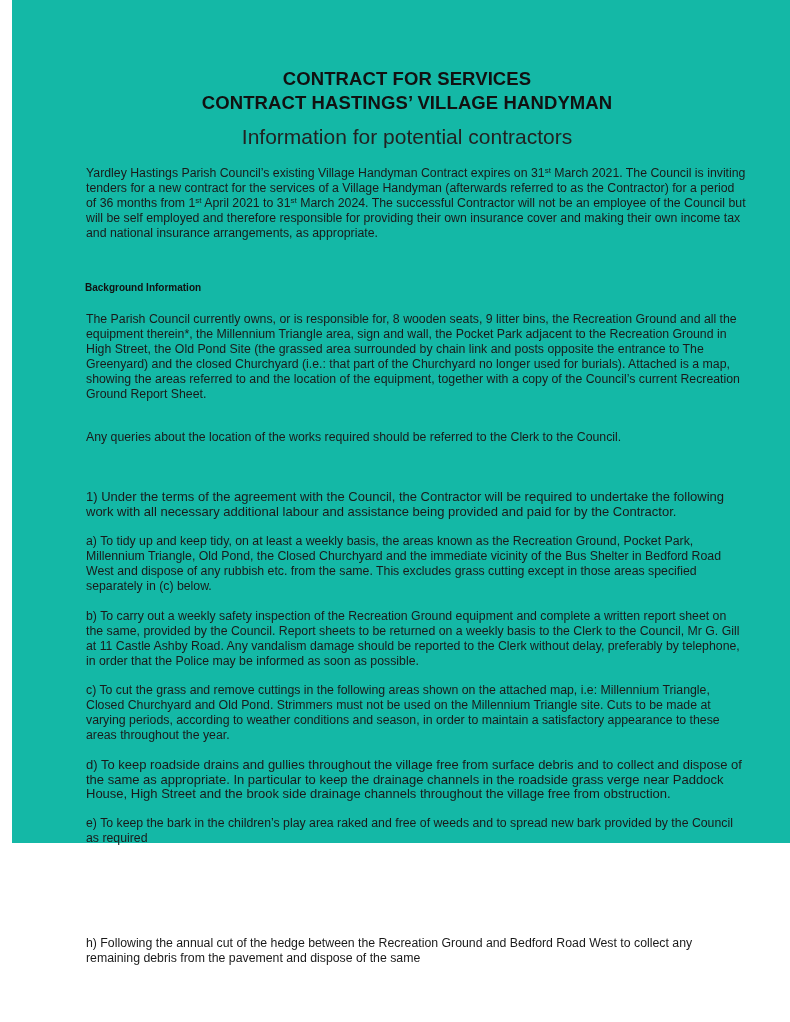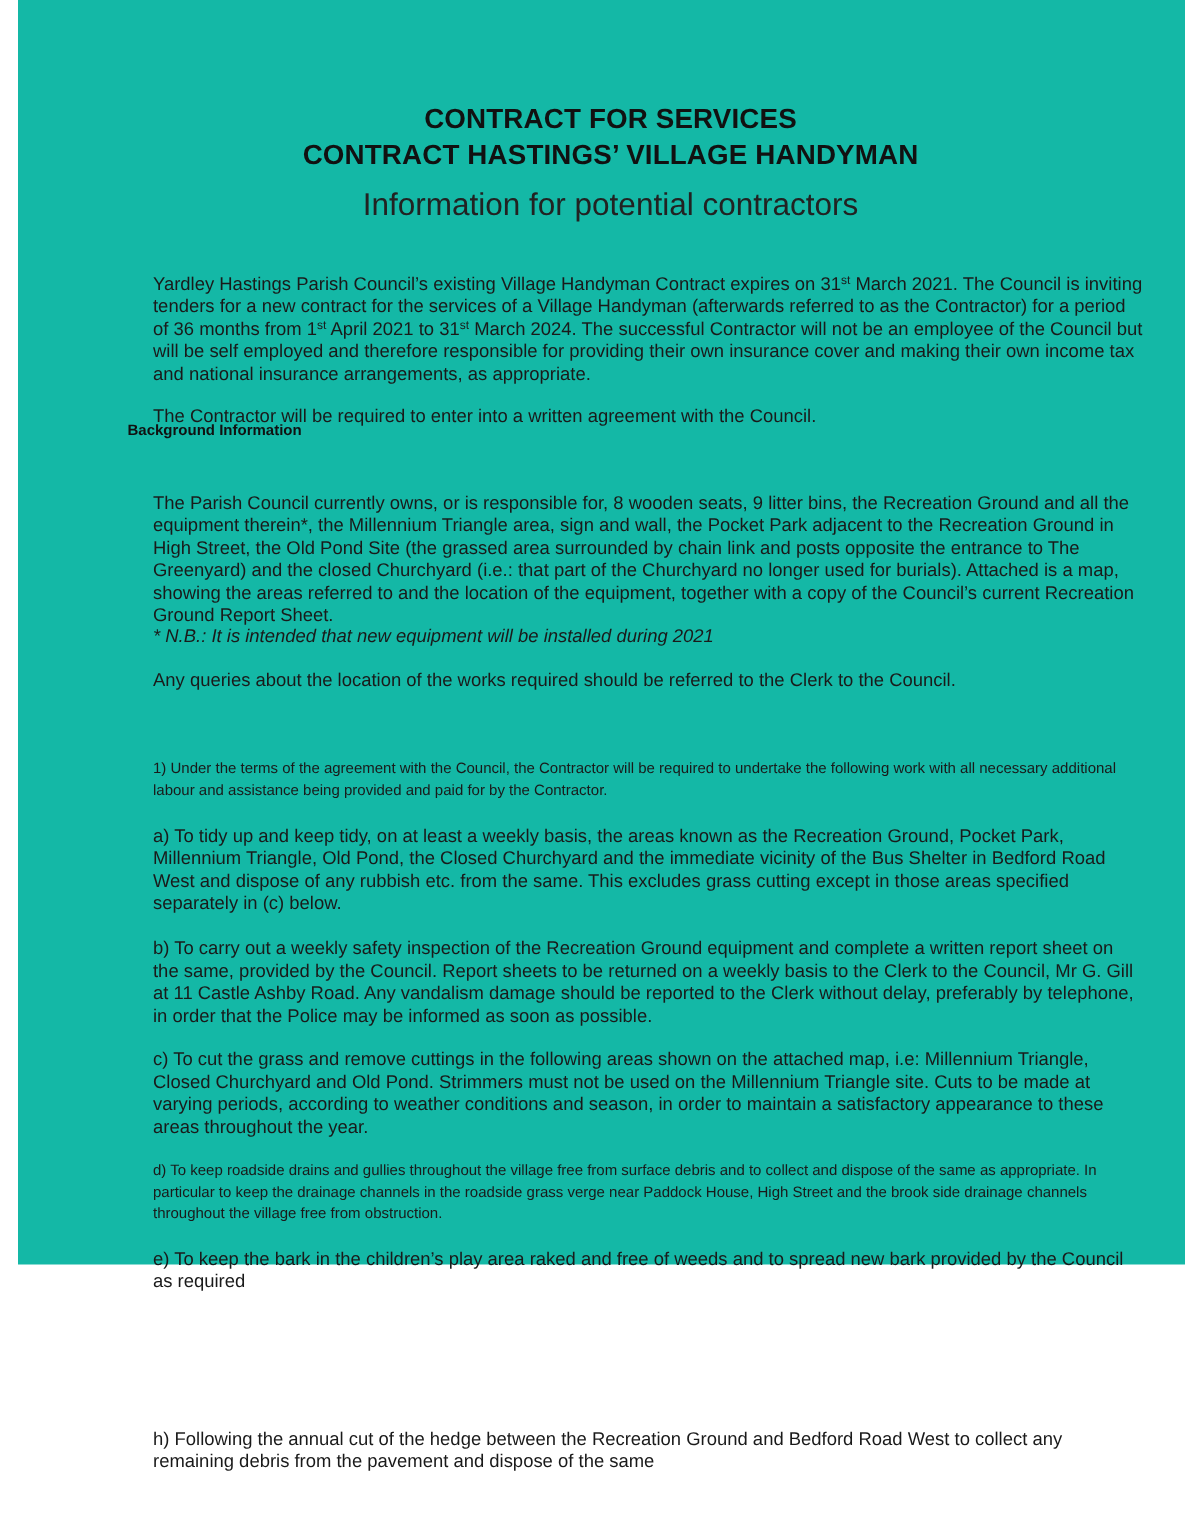--- a/index.html
+++ b/index.html
@@ -10,48 +10,46 @@
       font-family: "Liberation Sans", sans-serif; font-weight: bold; font-size: 18.5px;
       line-height: 24px; color: #111; letter-spacing: 0.1px;
     }
     .subtitle {
       position: absolute; left: 0; width: 790px; text-align: center;
       font-family: "Liberation Sans", sans-serif; font-size: 21px; line-height: 20px; color: #222;
     }
     .para {
       position: absolute; left: 73px; width: 660px;
       font-family: "Liberation Sans", sans-serif; font-size: 12.3px; line-height: 15px; color: #1a1a1a;
-      margin: 17px;
+      margin: 1px;
     }
-    .para.small { font-size: 10px; line-height: 14.6px; }
+    .para.small { font-size: 13px; line-height: 14.6px; }
     .heading {
       position: absolute; left: 73px; width: 660px;
       font-family: "Liberation Sans", sans-serif; font-weight: bold; font-size: 10px; line-height: 15px; color: #111;
     }
     .italic { font-style: italic; }
     sup { font-size: 8px; line-height: 0; vertical-align: super; position: relative; top: 1px; }
   </style>
 </head>
 <body>
 
 <div class="page">
 
   <div class="title" style="top:67px;">CONTRACT FOR SERVICES</div>
   <div class="title" style="top:91px;">CONTRACT HASTINGS’ VILLAGE HANDYMAN</div>
 
   <div class="subtitle" style="top:127px;">Information for potential contractors</div>
 
   <p class="para" style="top:165px;"><span>Yardley Hastings Parish Council’s existing Village Handyman Contract expires on 31</span><sup>st</sup><span> March 2021. The Council is inviting tenders for a new contract for the services of a Village Handyman (afterwards referred to as the Contractor) for a period of 36 months from 1</span><sup>st</sup><span> April 2021 to 31</span><sup>st</sup><span> March 2024. The successful Contractor will not be an employee of the Council but will be self employed and therefore responsible for providing their own insurance cover and making their own income tax and national insurance arrangements, as appropriate.</span></p>
 
-  <p class="para" style="top:253px;">The Contractor will be required to enter into a written agreement with the Council.</p>
 
   <div class="heading" style="top:280px;">Background Information</div>
 
   <p class="para" style="top:311px;">The Parish Council currently owns, or is responsible for, 8 wooden seats, 9 litter bins, the Recreation Ground and all the equipment therein*, the Millennium Triangle area, sign and wall, the Pocket Park adjacent to the Recreation Ground in High Street, the Old Pond Site (the grassed area surrounded by chain link and posts opposite the entrance to The Greenyard) and the closed Churchyard (i.e.: that part of the Churchyard no longer used for burials). Attached is a map, showing the areas referred to and the location of the equipment, together with a copy of the Council’s current Recreation Ground Report Sheet.</p>
-  <p class="para italic" style="top:400px;">* N.B.: It is intended that new equipment will be installed during 2021</p>
 
   <p class="para" style="top:429px;">Any queries about the location of the works required should be referred to the Clerk to the Council.</p>
 
 
   <p class="para small" style="top:489px;">1) Under the terms of the agreement with the Council, the Contractor will be required to undertake the following work with all necessary additional labour and assistance being provided and paid for by the Contractor.</p>
 
   <p class="para" style="top:533px;">a) To tidy up and keep tidy, on at least a weekly basis, the areas known as the Recreation Ground, Pocket Park, Millennium Triangle, Old Pond, the Closed Churchyard and the immediate vicinity of the Bus Shelter in Bedford Road West and dispose of any rubbish etc. from the same. This excludes grass cutting except in those areas specified separately in (c) below.</p>
   <p class="para" style="top:608px;">b) To carry out a weekly safety inspection of the Recreation Ground equipment and complete a written report sheet on the same, provided by the Council. Report sheets to be returned on a weekly basis to the Clerk to the Council, Mr G. Gill at 11 Castle Ashby Road. Any vandalism damage should be reported to the Clerk without delay, preferably by telephone, in order that the Police may be informed as soon as possible.</p>
   <p class="para" style="top:682px;">c) To cut the grass and remove cuttings in the following areas shown on the attached map, i.e: Millennium Triangle, Closed Churchyard and Old Pond. Strimmers must not be used on the Millennium Triangle site. Cuts to be made at varying periods, according to weather conditions and season, in order to maintain a satisfactory appearance to these areas throughout the year.</p>
   <p class="para small" style="top:757px;">d) To keep roadside drains and gullies throughout the village free from surface debris and to collect and dispose of the same as appropriate. In particular to keep the drainage channels in the roadside grass verge near Paddock House, High Street and the brook side drainage channels throughout the village free from obstruction.</p>

